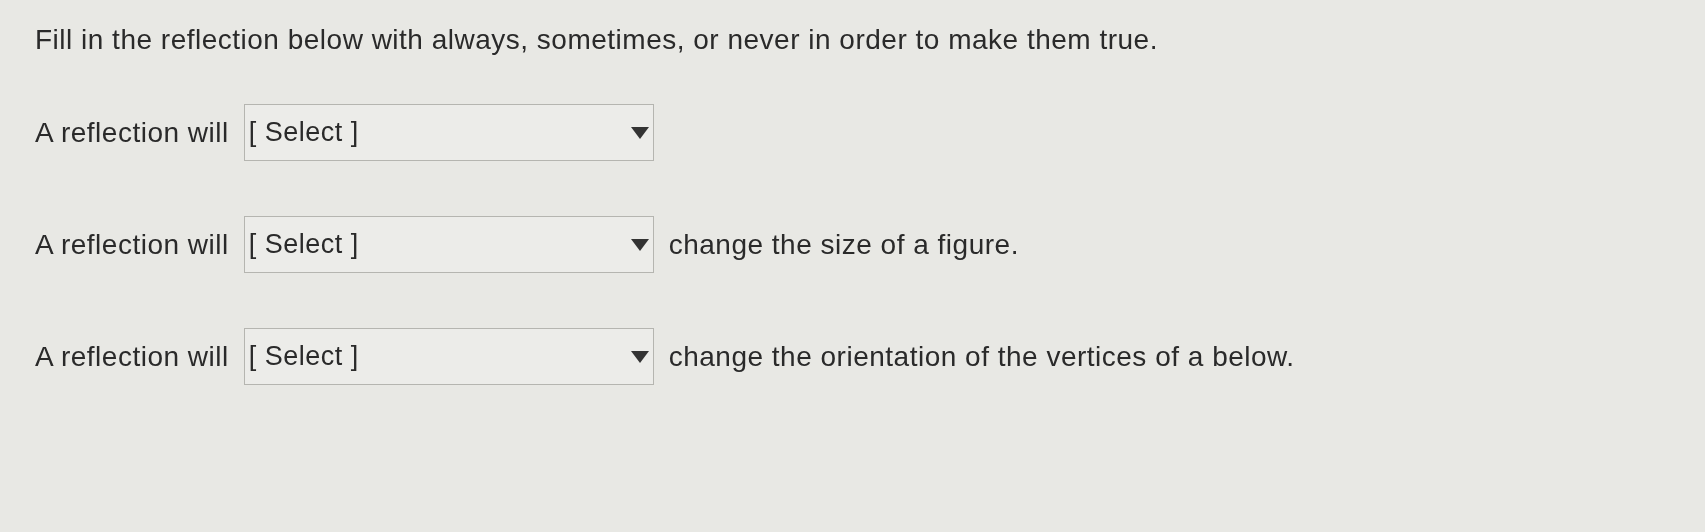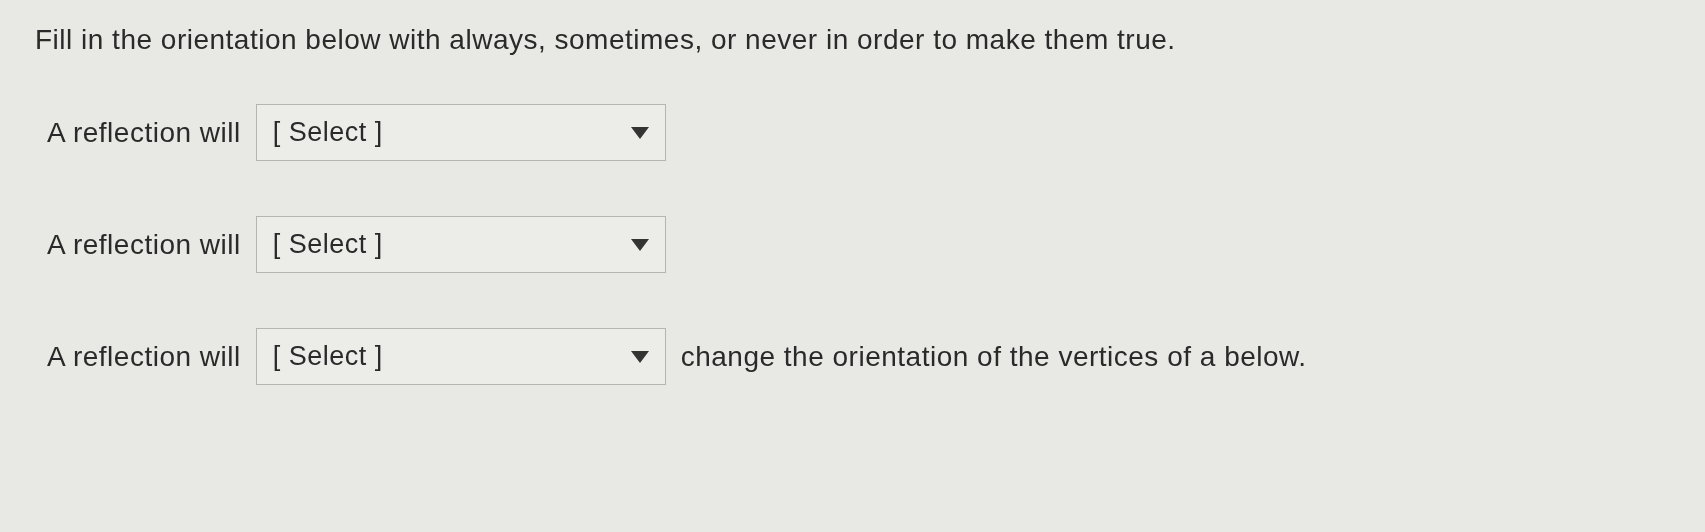--- a/index.html
+++ b/index.html
@@ -22,26 +22,25 @@
       letter-spacing: 0.5px;
     }
     .statement-row {
       display: flex;
       align-items: center;
       margin-bottom: 55px;
       gap: 15px;
     }
     .statement-prefix {
       letter-spacing: 0.5px;
-      margin-left: 12px;
     }
     .select-box {
       border: 1px solid #b5b5b0;
       background: rgba(255,255,255,0.2);
-      padding: 12px 16px;
+      padding: 12px 4px;
       width: 410px;
       display: flex;
       align-items: center;
       justify-content: space-between;
       cursor: pointer;
       font-size: 27px;
       color: #2a2a2a;
     }
     .select-placeholder {
       letter-spacing: 0.5px;
@@ -54,36 +53,37 @@
       border-top: 12px solid #333;
       margin-left: 10px;
     }
     .statement-suffix {
       letter-spacing: 0.5px;
     }
   </style>
 </head>
 <body>
 
-<div class="prompt">Fill in the orientation below with always, sometimes, or never in order to make them true.</div>
+<div class="prompt">Fill in the reflection below with always, sometimes, or never in order to make them true.</div>
 
 <div class="statement-row">
   <span class="statement-prefix">A reflection will</span>
   <div class="select-box">
     <span class="select-placeholder">[ Select ]</span>
     <span class="chevron"></span>
   </div>
 </div>
 
 <div class="statement-row">
   <span class="statement-prefix">A reflection will</span>
   <div class="select-box">
     <span class="select-placeholder">[ Select ]</span>
     <span class="chevron"></span>
   </div>
+  <span class="statement-suffix">change the size of a figure.</span>
 </div>
 
 <div class="statement-row">
   <span class="statement-prefix">A reflection will</span>
   <div class="select-box">
     <span class="select-placeholder">[ Select ]</span>
     <span class="chevron"></span>
   </div>
   <span class="statement-suffix">change the orientation of the vertices of a below.</span>
 </div>

